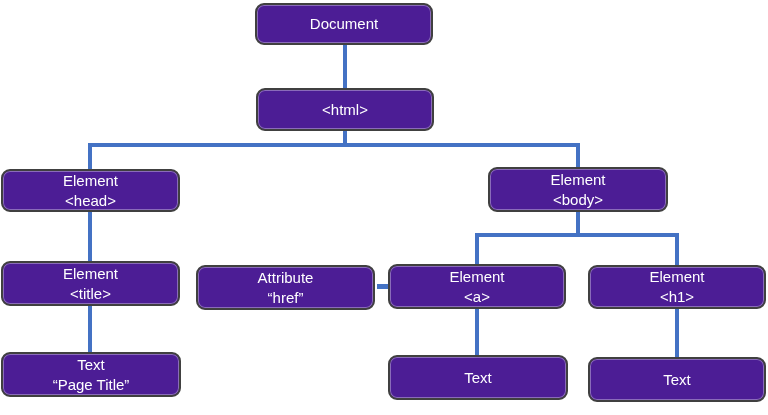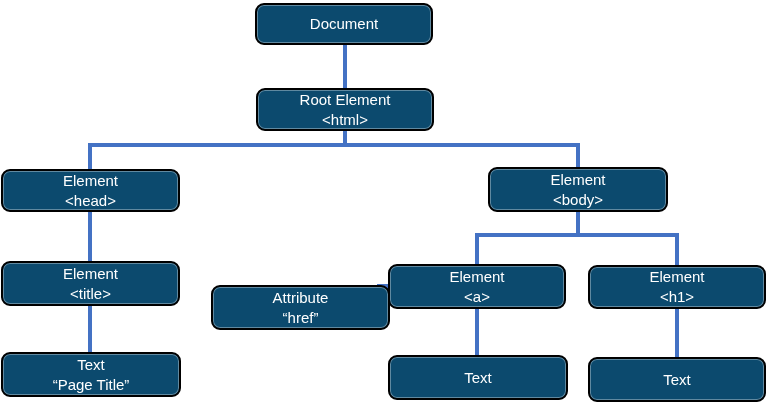--- a/index.html
+++ b/index.html
@@ -10,22 +10,22 @@
   #canvas {
     position: relative;
     width: 768px;
     height: 415px;
     background: #ffffff;
     font-family: "Liberation Sans", sans-serif;
     overflow: hidden;
   }
   .node {
     position: absolute;
-    background: #0c4a6e;
-    border: 2px solid #000000;
+    background: #4c1d95;
+    border: 2px solid #404040;
     border-radius: 9px;
     box-shadow: inset 0 0 0 1px rgba(255,255,255,0.35);
     color: #ffffff;
     display: flex;
     flex-direction: column;
     align-items: center;
     justify-content: center;
     text-align: center;
     font-size: 15px;
     line-height: 20px;
@@ -36,21 +36,21 @@
     position: absolute;
     background: #4472C4;
   }
 
   
   .n-document  { left: 255px; top: 3px;   width: 178px; height: 42px; }
   .n-root      { left: 256px; top: 88px;  width: 178px; height: 43px; }
   .n-head      { left: 1px;   top: 169px; width: 179px; height: 43px; }
   .n-title     { left: 1px;   top: 261px; width: 179px; height: 45px; }
   .n-pagetitle { left: 1px;   top: 352px; width: 180px; height: 45px; }
-  .n-attrhref  { left: 211px; top: 265px; width: 179px; height: 45px; margin-top: 20px; }
+  .n-attrhref  { left: 196px; top: 265px; width: 179px; height: 45px; }
   .n-anchor    { left: 388px; top: 264px; width: 178px; height: 45px; }
   .n-clickhere { left: 388px; top: 355px; width: 180px; height: 45px; }
   .n-body      { left: 488px; top: 167px; width: 180px; height: 45px; }
   .n-h1        { left: 588px; top: 265px; width: 178px; height: 44px; }
   .n-header1   { left: 588px; top: 357px; width: 178px; height: 45px; }
 
   
   .c-doc-root    { left: 343px; top: 45px;  width: 4px;   height: 43px; }
   .c-root-stem   { left: 343px; top: 131px; width: 4px;   height: 14px; }
   .c-top-h       { left: 88px;  top: 143px; width: 492px; height: 4px;  }
@@ -84,21 +84,20 @@
   <div class="conn c-h1-drop"></div>
   <div class="conn c-a-click"></div>
   <div class="conn c-h1-header"></div>
   <div class="conn c-attr-a"></div>
 
   <div class="node n-document">
     <span class="line">Document</span>
   </div>
 
   <div class="node n-root">
-    <span class="line">Root Element</span>
     <span class="line">&lt;html&gt;</span>
   </div>
 
   <div class="node n-head">
     <span class="line">Element</span>
     <span class="line">&lt;head&gt;</span>
   </div>
 
   <div class="node n-title">
     <span class="line">Element</span>

